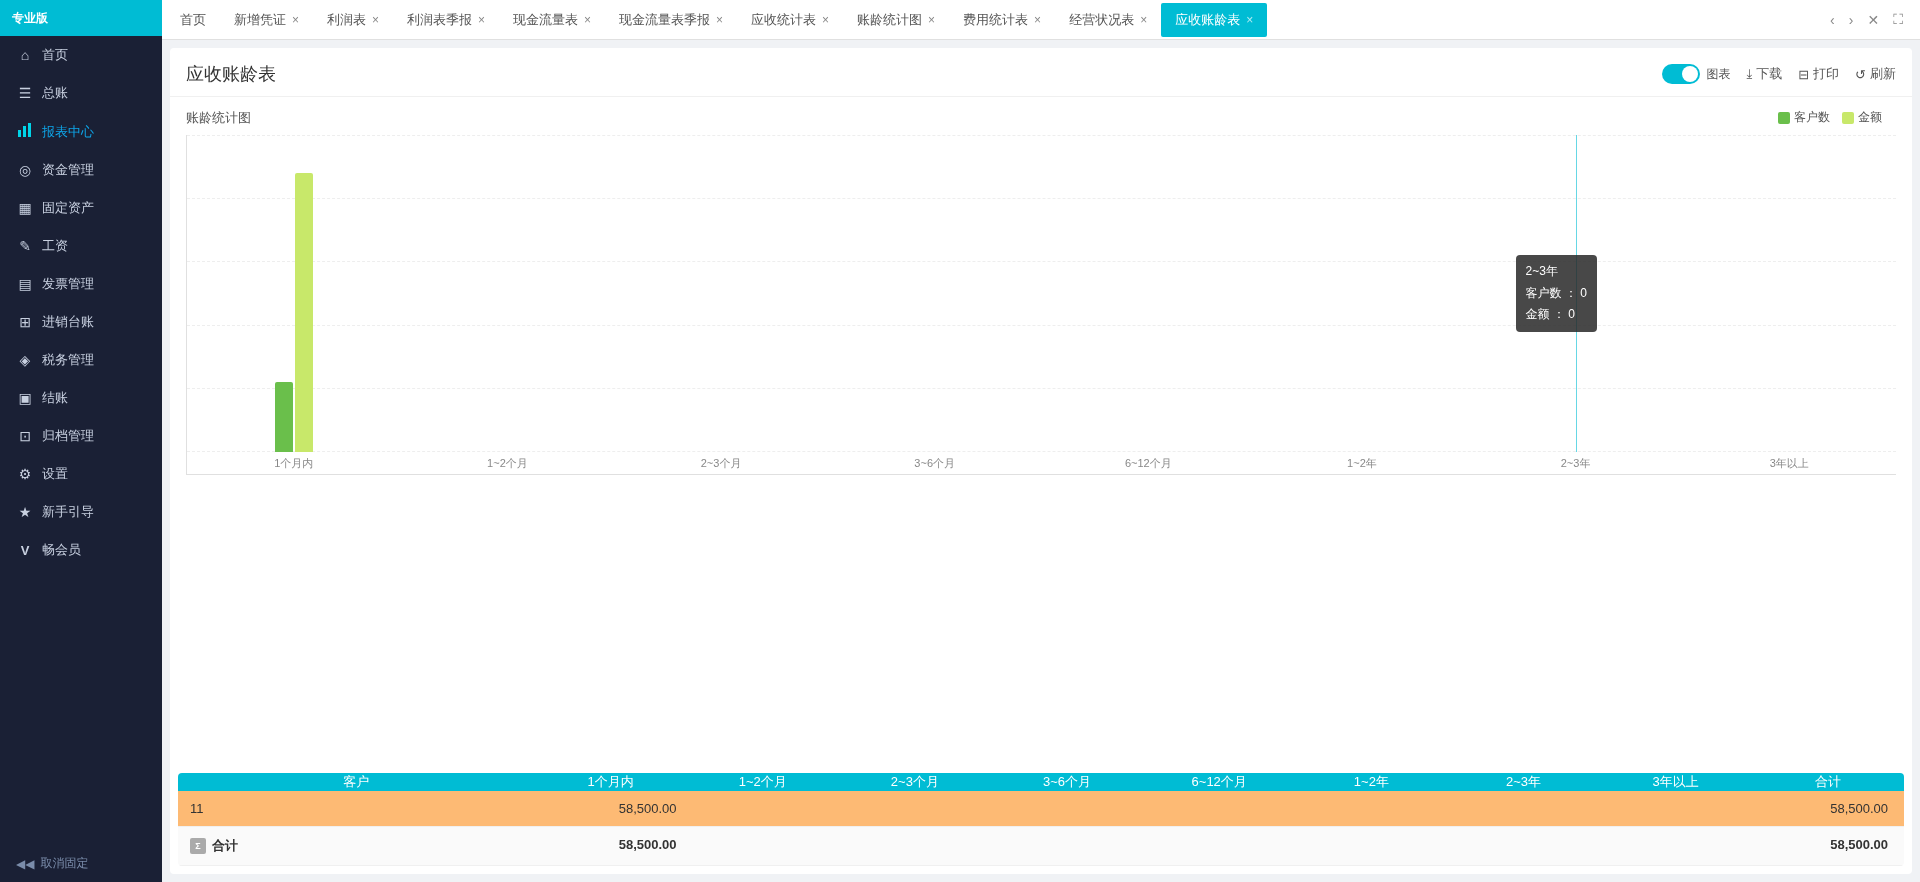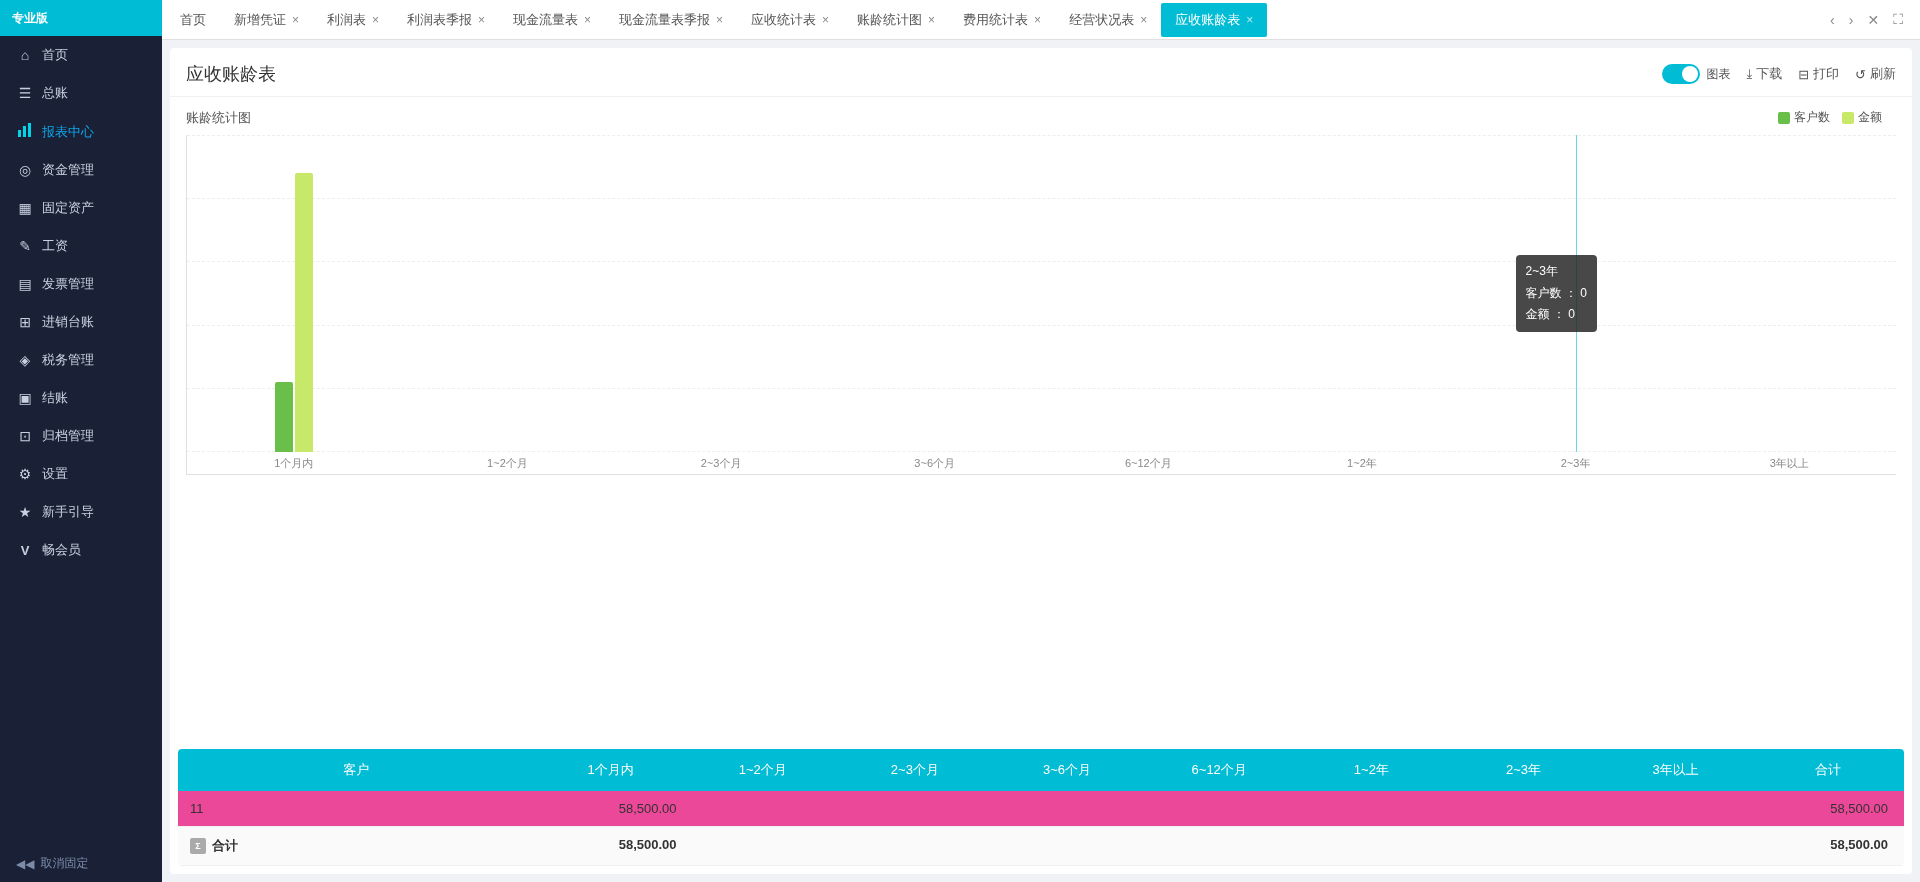--- a/index.html
+++ b/index.html
@@ -304,28 +304,28 @@
       border-radius: 4px;
       overflow: hidden;
     }
     .table-header-row {
       background: #00bcd4;
       color: white;
       display: flex;
       font-size: 13px;
     }
     .th {
-      padding: 12px 8px;
+      padding: 0 8px;
       text-align: center;
       flex: 1;
     }
     .th-customer { flex: 2.5; text-align: center; }
     .table-row {
       display: flex;
-      background: #ec4899;
+      background: #fdba74;
       border-bottom: 1px solid #f0f0f0;
       font-size: 13px;
     }
     .table-row.total-row {
       font-weight: bold;
       background: #fafafa;
     }
     .td {
       padding: 10px 8px;
       text-align: center;

